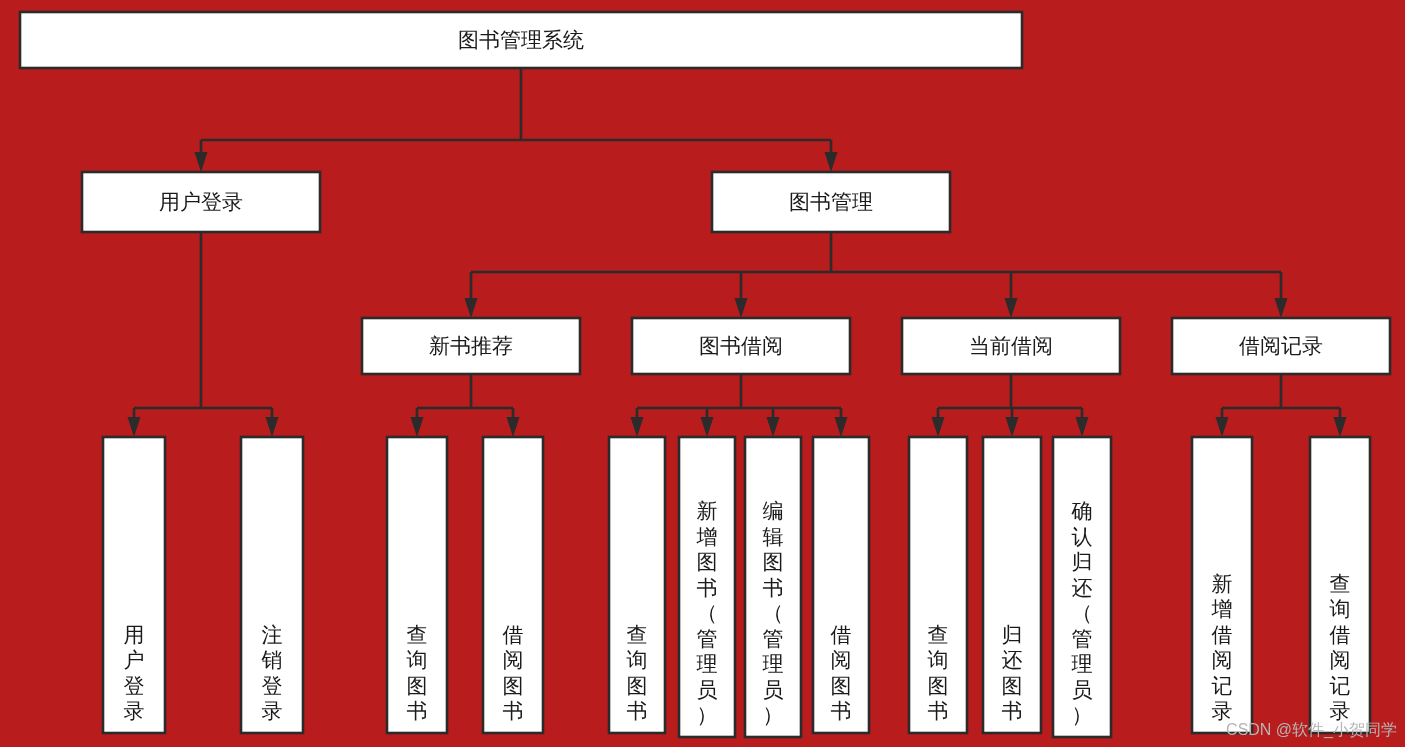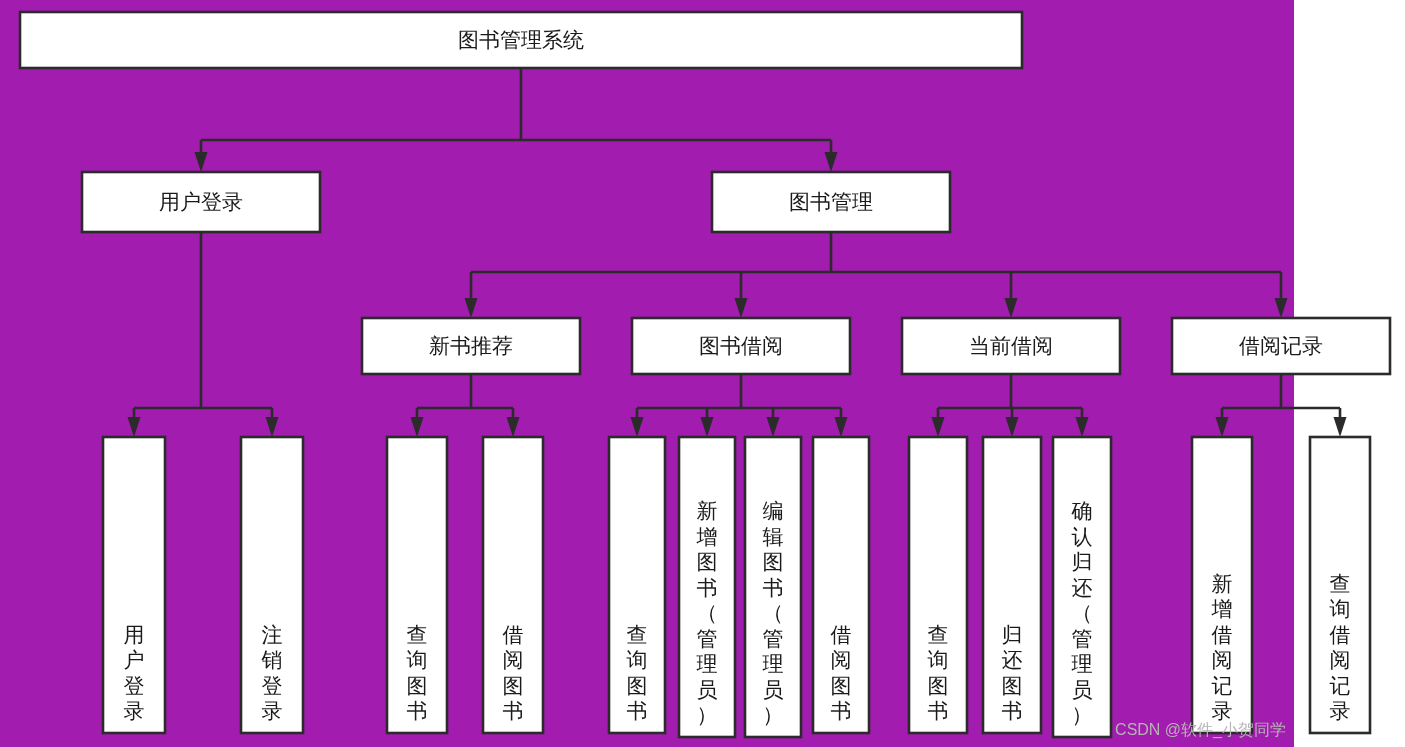--- a/index.html
+++ b/index.html
@@ -8,23 +8,23 @@
     background: #ffffff;
   }
   body {
     width: 1405px;
     height: 747px;
     font-family: "Liberation Sans", "DejaVu Sans", sans-serif;
     overflow: hidden;
   }
   #diagram-root {
     position: relative;
-    width: 1294px;
+    width: 1405px;
     height: 747px;
-    background: #a21caf;
+    background: #b91c1c;
   }
   svg.diagram {
     display: block;
     width: 1405px;
     height: 747px;
   }
   .node-box {
     fill: #ffffff;
     stroke: #2b2b2b;
     stroke-width: 2.6;

